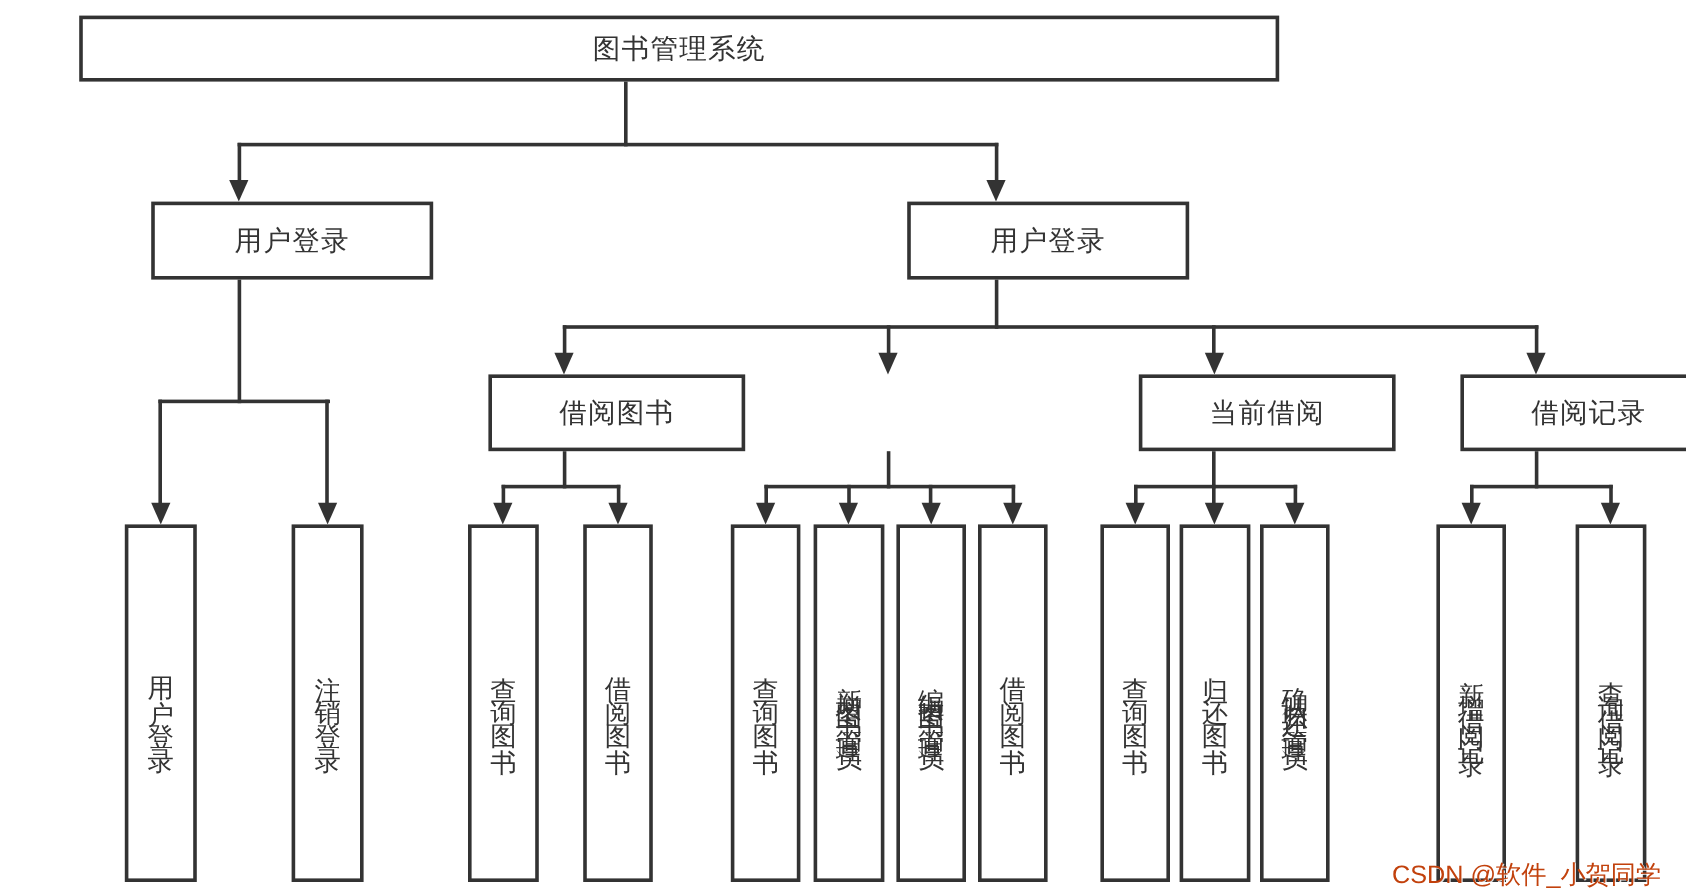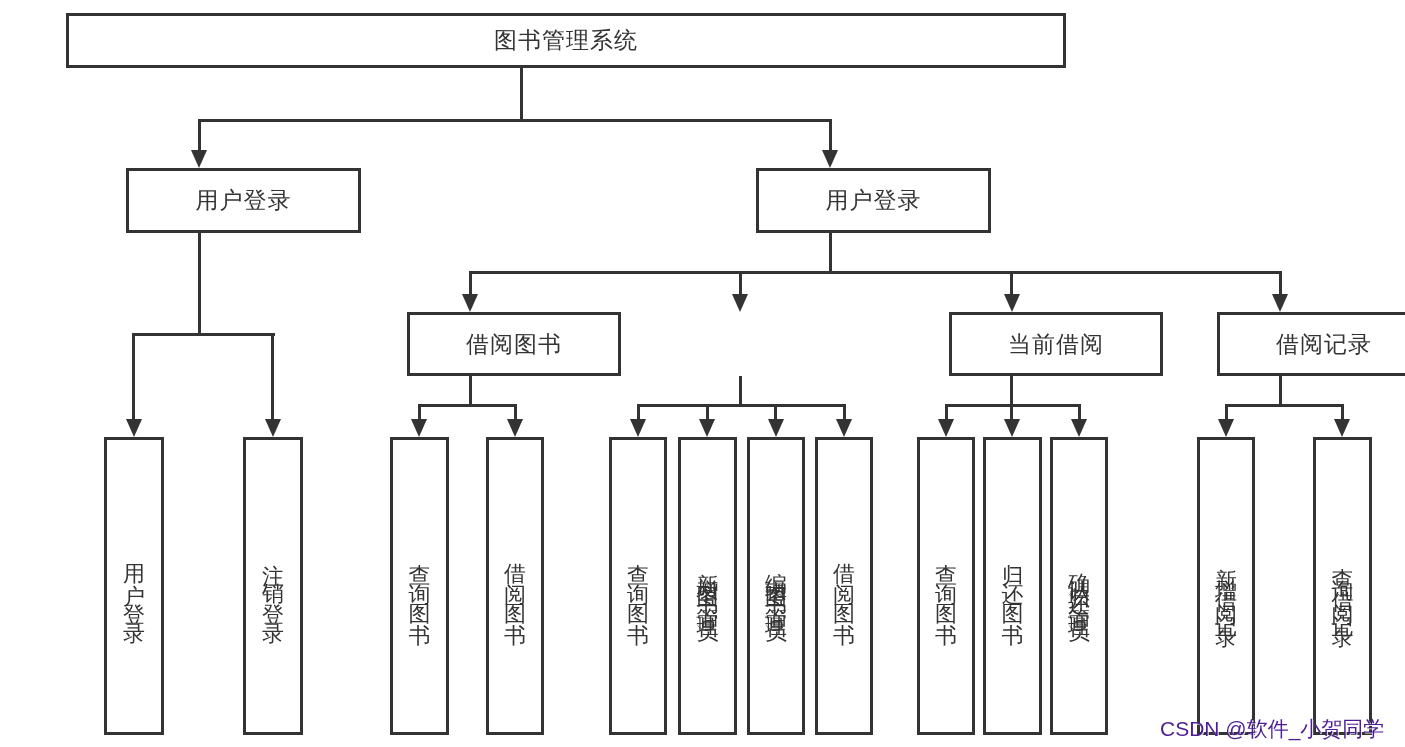--- a/index.html
+++ b/index.html
@@ -38,21 +38,21 @@
     position:absolute;
     width:0;height:0;
     border-left:8px solid transparent;
     border-right:8px solid transparent;
     border-top:18px solid #333333;
   }
   .watermark{
     position:absolute;
     left:1160px;top:715px;
     font-size:21px;
-    color:#4c1d95;
+    color:#c2410c;
     text-shadow:1px 1px 0 rgba(255,255,255,0.85);
     white-space:nowrap;
     z-index:5;
   }
 </style>
 </head>
 <body>
 
 <div id="canvas">
 

